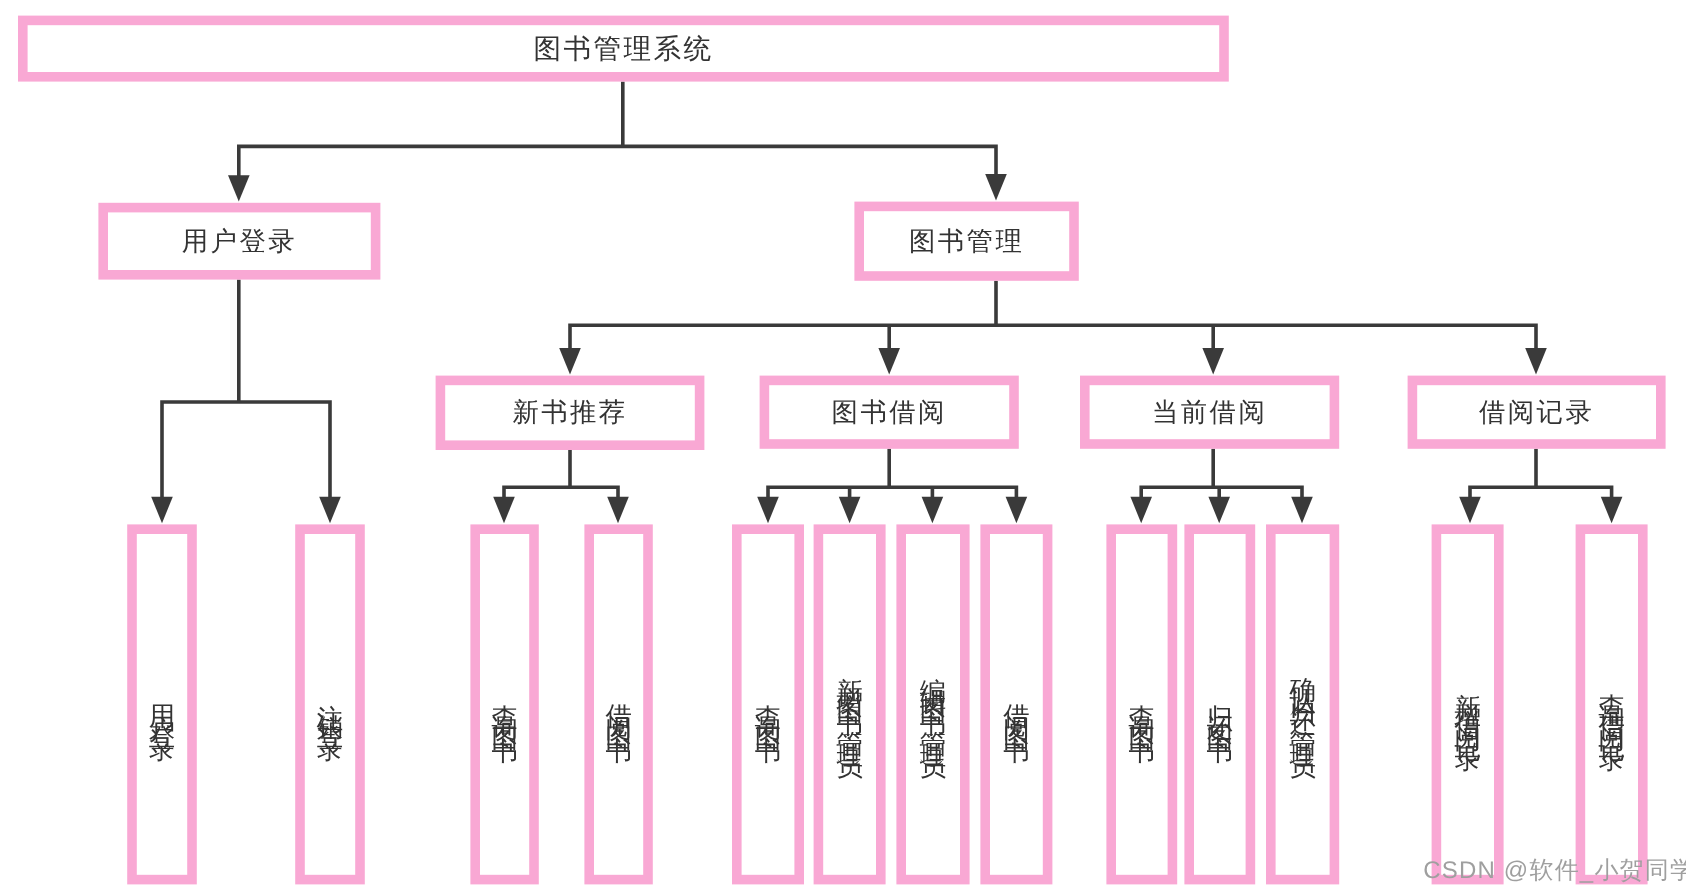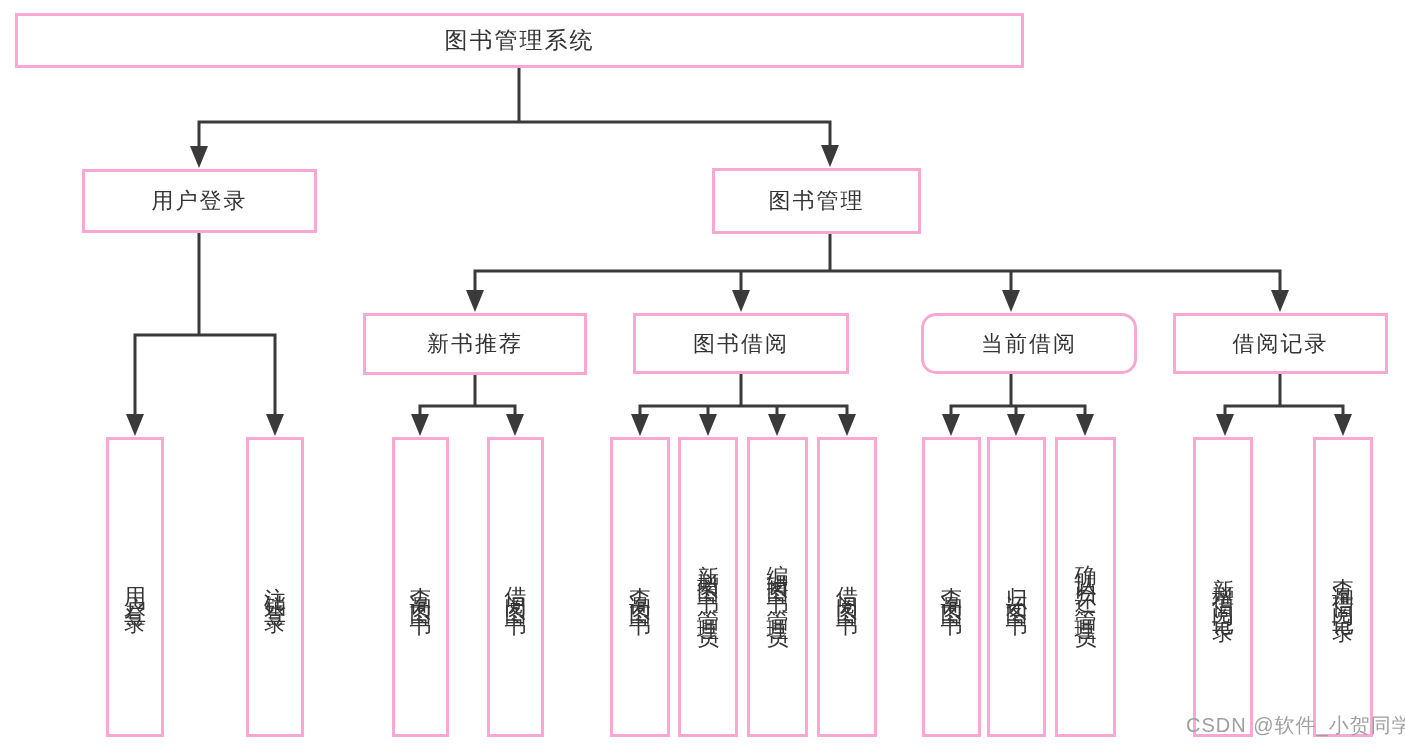--- a/index.html
+++ b/index.html
@@ -14,21 +14,21 @@
   #connectors {
     position: absolute;
     left: 0; top: 0;
     width: 1405px; height: 747px;
     z-index: 1;
   }
   .node {
     position: absolute;
     box-sizing: border-box;
     background: #ffffff;
-    border: 3px solid #f9a8d4;
+    border: 8px solid #f9a8d4;
     display: flex;
     align-items: center;
     justify-content: center;
     color: #333333;
     z-index: 2;
   }
   .hbox { font-size: 22px; letter-spacing: 2px; }
   .hbox.root { font-size: 23px; }
   .vbox span {
     writing-mode: vertical-rl;
@@ -89,25 +89,25 @@
     <polygon class="ahead" points="1076,414 1094,414 1085,436"></polygon>
 
     <path class="cline" d="M1280 372 V407.5 M1223.5 406 H1344.5 M1225 406 V418 M1343 406 V418"></path>
     <polygon class="ahead" points="1216,414 1234,414 1225,436"></polygon>
     <polygon class="ahead" points="1334,414 1352,414 1343,436"></polygon>
   </svg>
 
   <div class="node hbox root" style="left:15px; top:13px; width:1009px; height:55px;">图书管理系统</div>
 
   <div class="node hbox" style="left:82px; top:169px; width:235px; height:64px;">用户登录</div>
-  <div class="node hbox" style="left:712px; top:168px; width:209px; height:66px;">图书管理</div>
+  <div class="node hbox" style="left:712px; top:168px; width:187px; height:66px;">图书管理</div>
 
   <div class="node hbox" style="left:633px; top:313px; width:216px; height:61px;">图书借阅</div>
   <div class="node hbox" style="left:363px; top:313px; width:224px; height:62px;">新书推荐</div>
-  <div class="node hbox" style="left:921px; top:313px; width:216px; height:61px;border-radius:15px;">当前借阅</div>
+  <div class="node hbox" style="left:900px; top:313px; width:216px; height:61px;">当前借阅</div>
   <div class="node hbox" style="left:1173px; top:313px; width:215px; height:61px;">借阅记录</div>
 
   <div class="node vbox" style="left:106px; top:437px; width:58px; height:300px;">
     <span>用户登录</span>
   </div>
   <div class="node vbox" style="left:246px; top:437px; width:58px; height:300px;">
     <span>注销登录</span>
   </div>
 
   <div class="node vbox" style="left:392px; top:437px; width:57px; height:300px;">

